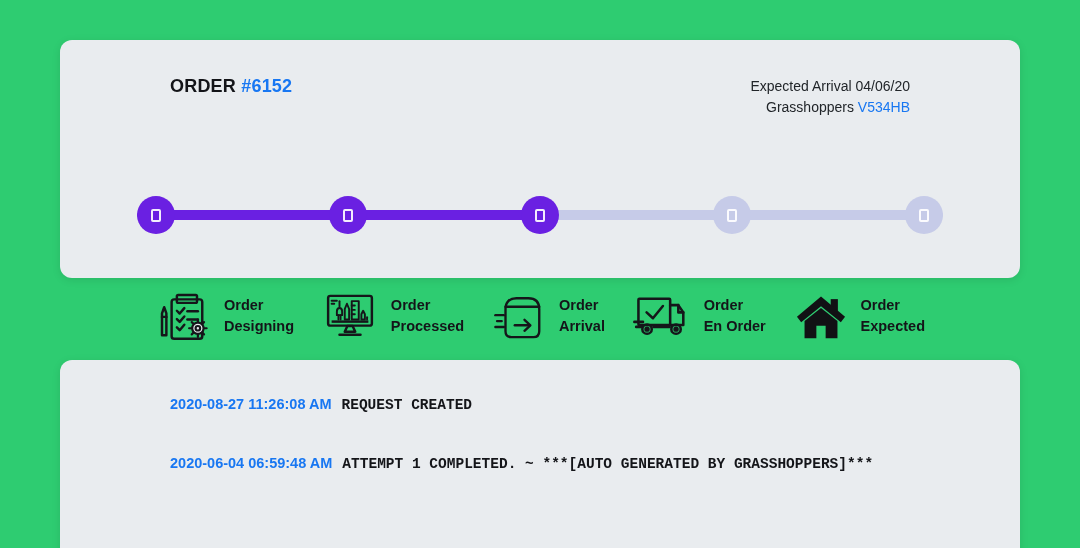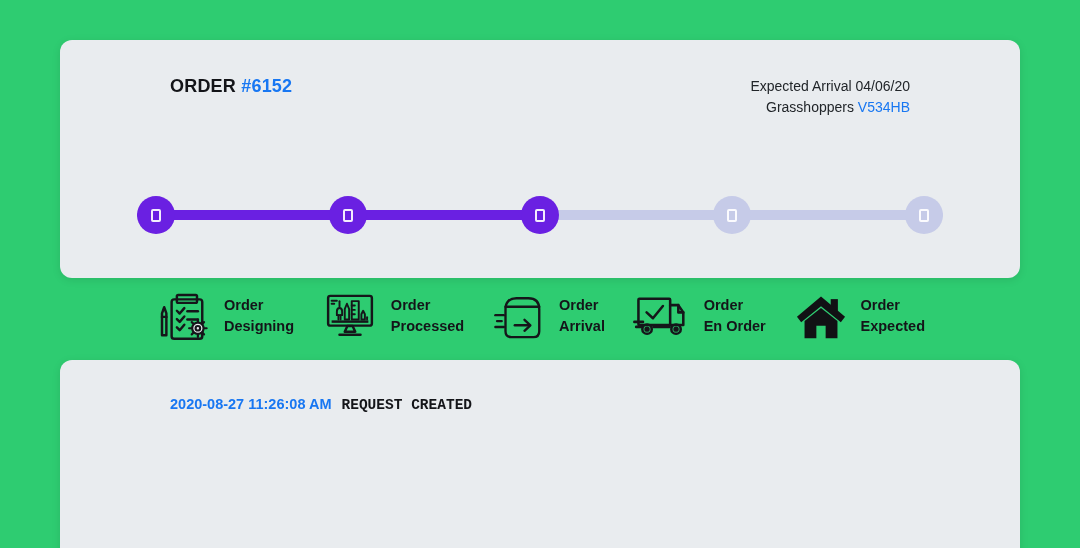--- a/index.html
+++ b/index.html
@@ -240,13 +240,17 @@
     </div>
 
   </div>
 </div>
 
 <div class="card log-card">
   <div class="log-entry">
     <span class="log-ts">2020-08-27 11:26:08 AM</span>
     <span class="log-msg">REQUEST CREATED</span>
   </div>
+  <div class="log-entry">
+    <span class="log-ts">2020-06-04 06:59:48 AM</span>
+    <span class="log-msg">ATTEMPT 1 COMPLETED. ~ ***[AUTO GENERATED BY GRASSHOPPERS]***</span>
+  </div>
 </div>
 
 </body></html>

